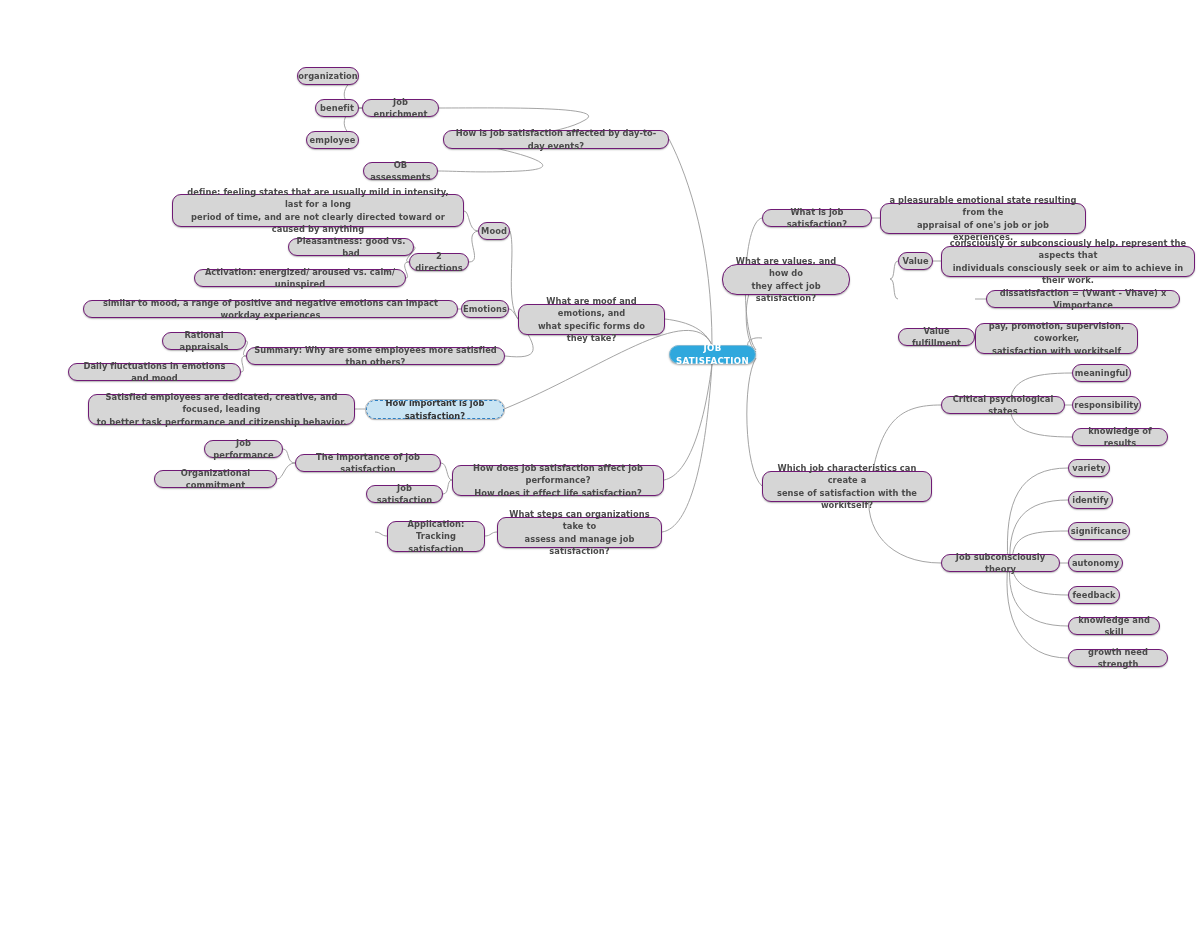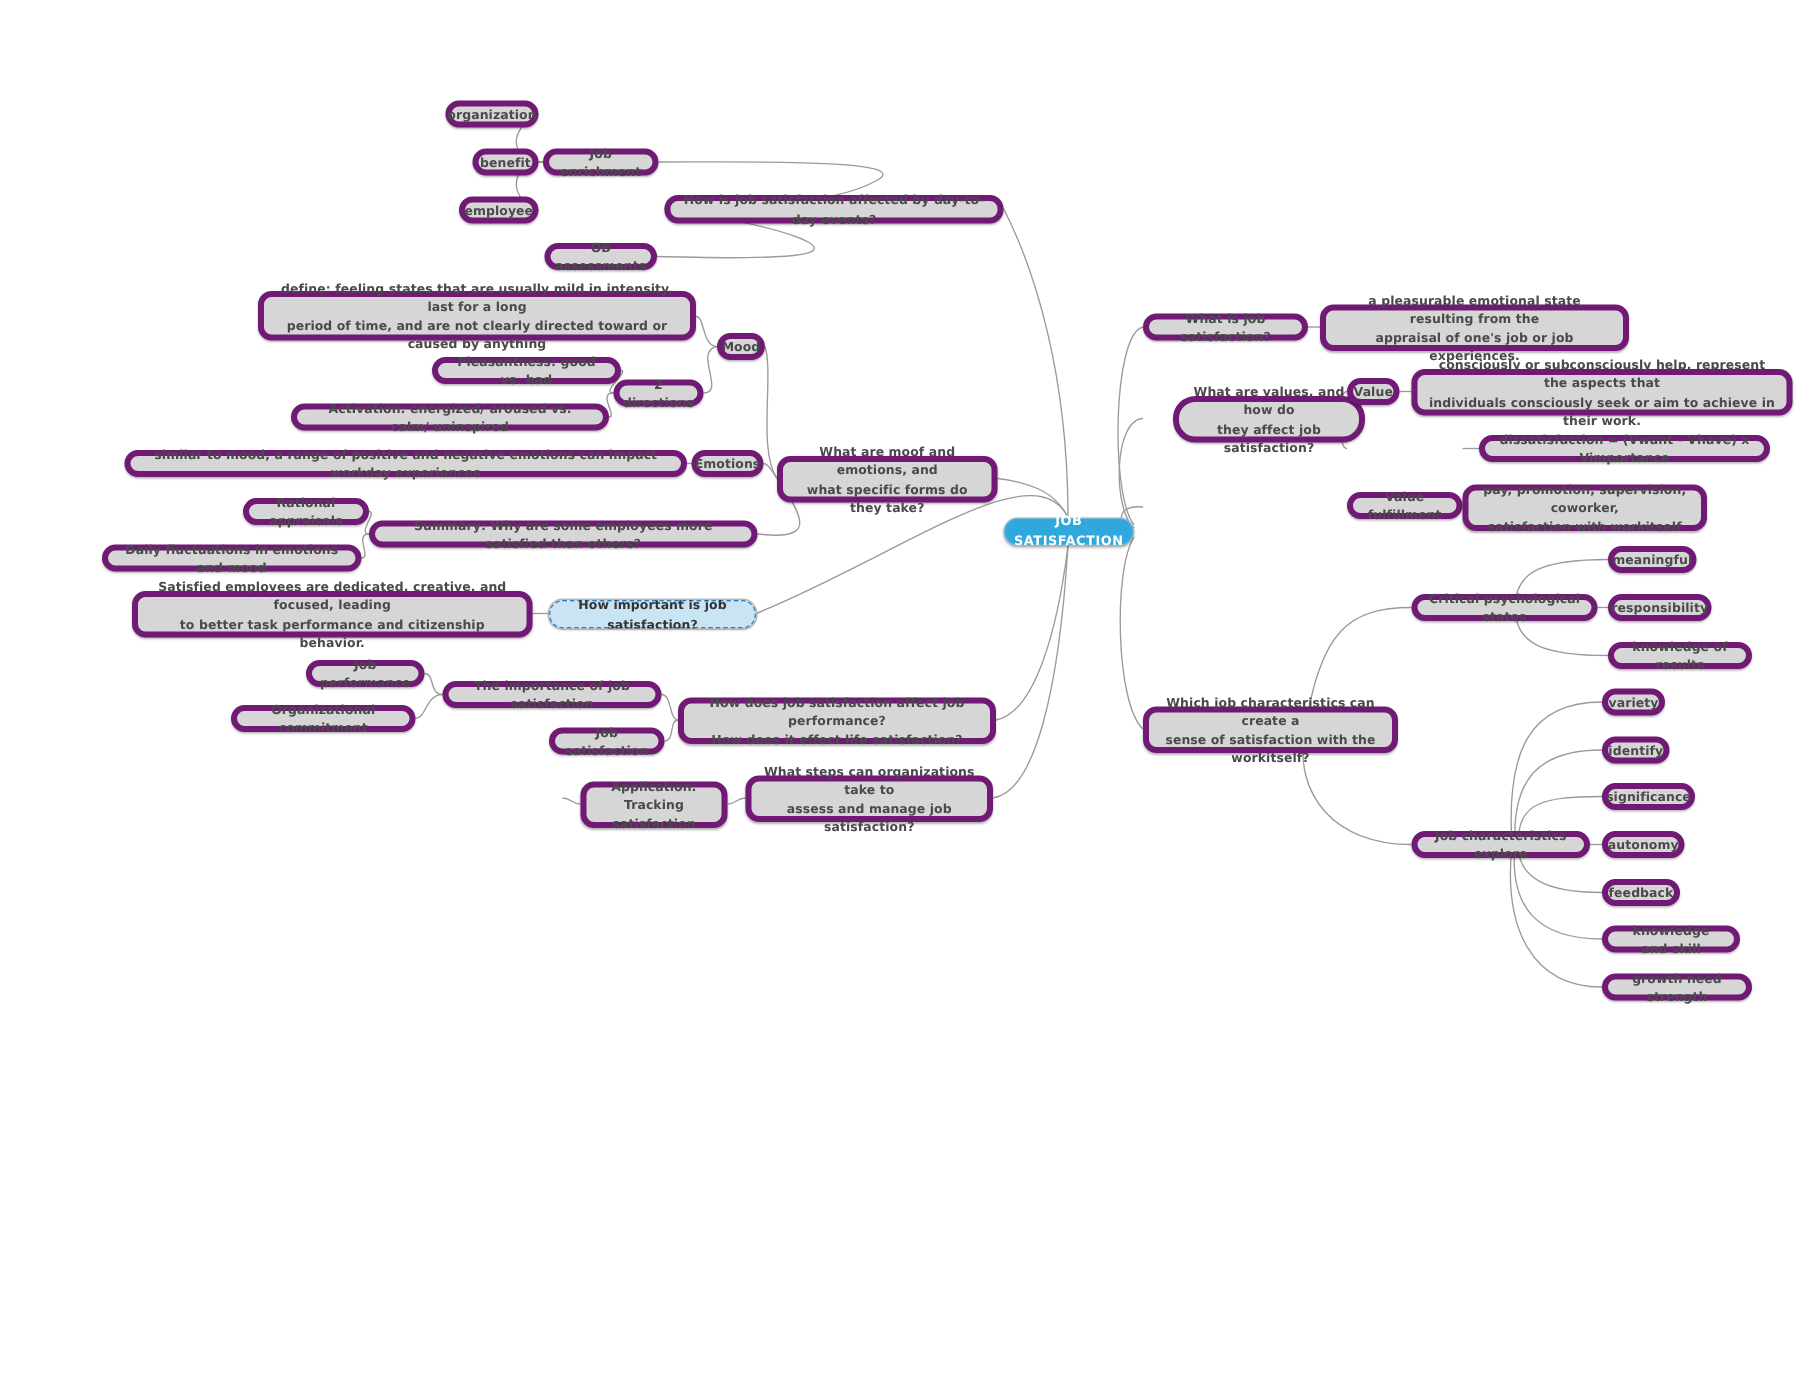--- a/index.html
+++ b/index.html
@@ -25,21 +25,21 @@
     position: absolute;
     left: 0; top: 0;
     width: 1200px;
     height: 927px;
     pointer-events: none;
   }
   .node {
     position: absolute;
     box-sizing: border-box;
     background: #d6d6d6;
-    border: 4px solid #701a75;
+    border: 1px solid #701a75;
     border-radius: 9px;
     color: #4a4a4a;
     font-size: 8.3px;
     font-weight: bold;
     line-height: 12.2px;
     text-align: center;
     display: flex;
     align-items: center;
     justify-content: center;
     padding: 2px 7px;
@@ -146,36 +146,36 @@
     <div class="node" style="left: 366px; top: 485px; width: 77px; height: 18px;">Job satisfaction</div>
     <div class="node" style="left: 452px; top: 465px; width: 212px; height: 31px;">How does job satisfaction affect job performance?
 How does it effect life satisfaction?</div>
     <div class="node" style="left: 387px; top: 521px; width: 98px; height: 31px;">Application: Tracking
 satisfaction</div>
     <div class="node" style="left: 497px; top: 517px; width: 165px; height: 31px;">What steps can organizations take to
 assess and manage job satisfaction?</div>
     <div class="node" style="left: 762px; top: 209px; width: 110px; height: 18px;">What is job satisfaction?</div>
     <div class="node" style="left: 880px; top: 203px; width: 206px; height: 31px;">a pleasurable emotional state resulting from the
 appraisal of one's job or job experiences.</div>
-    <div class="node" style="left: 782px; top: 264px; width: 128px; height: 31px; border-radius: 15px;">What are values, and how do
+    <div class="node" style="left: 722px; top: 264px; width: 128px; height: 31px; border-radius: 15px;">What are values, and how do
 they affect job satisfaction?</div>
     <div class="node" style="left: 898px; top: 252px; width: 35px; height: 18px;">Value</div>
     <div class="node" style="left: 941px; top: 246px; width: 254px; height: 31px;">consciously or subconsciously help, represent the aspects that
 individuals consciously seek or aim to achieve in their work.</div>
     <div class="node" style="left: 898px; top: 290px; width: 77px; height: 18px; margin-top: 38px;">Value fulfillment</div>
     <div class="node" style="left: 986px; top: 290px; width: 194px; height: 18px;">dissatisfaction = (Vwant - Vhave) x Vimportance</div>
     <div class="node" style="left: 975px; top: 323px; width: 163px; height: 31px;">pay, promotion, supervision, coworker,
 satisfaction with workitself</div>
     <div class="node" style="left: 762px; top: 471px; width: 170px; height: 31px;">Which job characteristics can create a
 sense of satisfaction with the workitself?</div>
     <div class="node" style="left: 941px; top: 396px; width: 124px; height: 18px;">Critical psychological states</div>
     <div class="node" style="left: 1072px; top: 364px; width: 59px; height: 18px;">meaningful</div>
     <div class="node" style="left: 1072px; top: 396px; width: 69px; height: 18px;">responsibility</div>
     <div class="node" style="left: 1072px; top: 428px; width: 96px; height: 18px;">knowledge of results</div>
-    <div class="node" style="left: 941px; top: 554px; width: 119px; height: 18px;">Job characteristics explore</div>
+    <div class="node" style="left: 941px; top: 554px; width: 119px; height: 18px;">Job subconsciously theory</div>
     <div class="node" style="left: 1068px; top: 459px; width: 42px; height: 18px;">variety</div>
     <div class="node" style="left: 1068px; top: 491px; width: 45px; height: 18px;">identify</div>
     <div class="node" style="left: 1068px; top: 522px; width: 62px; height: 18px;">significance</div>
     <div class="node" style="left: 1068px; top: 554px; width: 55px; height: 18px;">autonomy</div>
     <div class="node" style="left: 1068px; top: 586px; width: 52px; height: 18px;">feedback</div>
     <div class="node" style="left: 1068px; top: 617px; width: 92px; height: 18px;">knowledge and skill</div>
     <div class="node" style="left: 1068px; top: 649px; width: 100px; height: 18px;">growth need strength</div>
     <div class="node root" style="left: 669px; top: 345px; width: 87px; height: 19px;">JOB SATISFACTION</div>
   </div>
 

